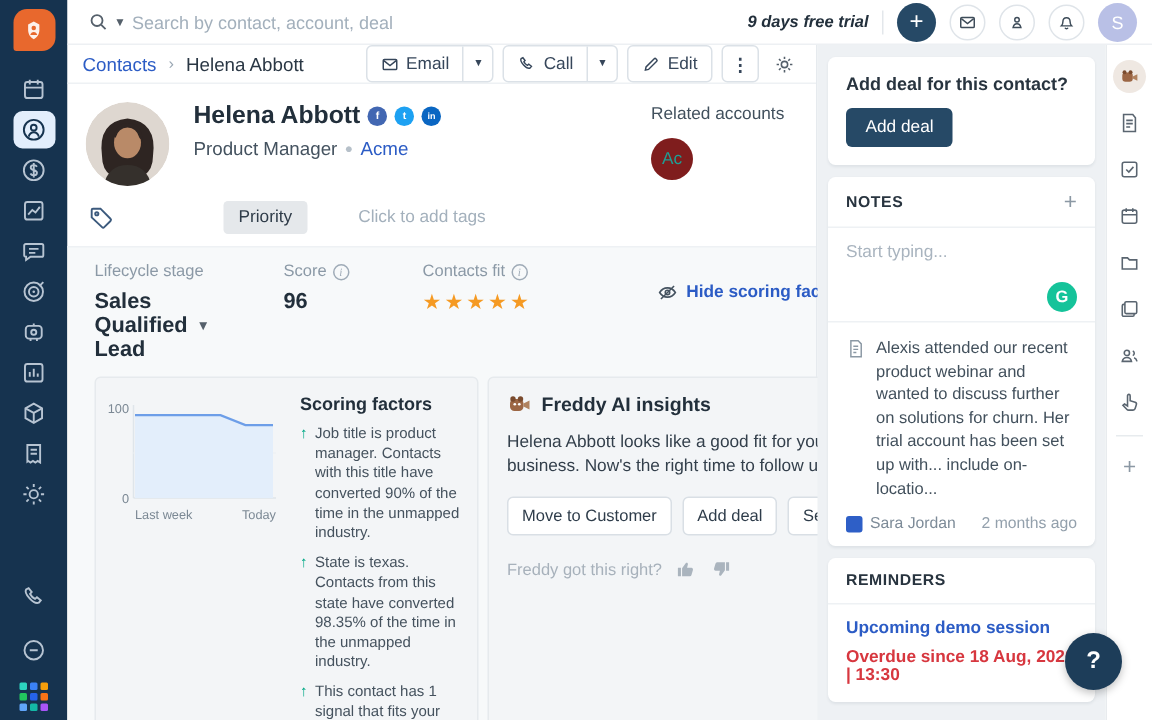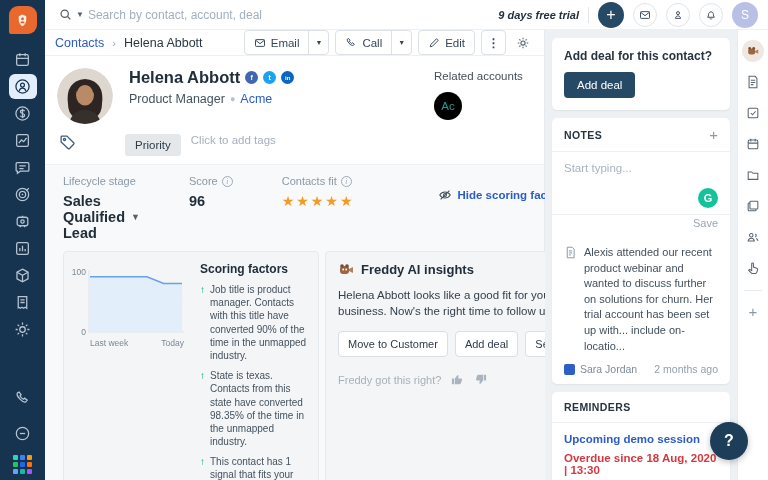--- a/index.html
+++ b/index.html
@@ -61,22 +61,22 @@
   .ch-name-row { display:flex; align-items:center; gap:5px; }
   .ch-name { font-size:16.5px; font-weight:bold; color:#222f3b; }
   .soc { width:13px; height:13px; border-radius:50%; color:#fff; font-size:7px; font-weight:bold; display:flex; align-items:center; justify-content:center; cursor:pointer; }
   .ch-sub { margin-top:5px; font-size:12.5px; color:#44525f; display:flex; align-items:center; gap:5px; }
   .dot-sep { color:#b6c0c9; font-size:9px; }
   .link { color:#2c5cc5; cursor:pointer; text-decoration:none; }
   .ch-loc { margin-top:11px; display:flex; align-items:center; gap:4px; font-size:12px; color:#2c5cc5; cursor:pointer; }
   .ch-loc svg { width:11px; height:11px; stroke:#2c5cc5; fill:none; stroke-width:1.4; }
   .related { width:96px; text-align:left; padding-top:2px; }
   .related-label { font-size:11.5px; color:#41505d; }
-  .related-avatar { margin-top:10px; width:28px; height:28px; border-radius:50%; background:#000000; color:#1f9e94; font-size:11.5px; display:flex; align-items:center; justify-content:center; cursor:pointer;text-align:center; }
-  .tags-row { display:flex; align-items:flex-start; margin-top:10px; }
+  .related-avatar { margin-top:10px; width:28px; height:28px; border-radius:50%; background:#7f1d1d; color:#1f9e94; font-size:11.5px; display:flex; align-items:center; justify-content:center; cursor:pointer;text-align:center; }
+  .tags-row { display:flex; align-items:center; margin-top:10px;gap:24px; }
   .tag-ic { width:20px; display:flex; margin-left:2px; }
   .tag-ic svg { width:17px; height:17px; stroke:#3c5a7d; fill:none; stroke-width:1.2; }
   .chips { display:flex; align-items:center; gap:6px; margin-left:46px; }
   .chip { background:#e5e8eb; border-radius:3px; padding:5px 10px; font-size:11.5px; color:#2f3c49; cursor:pointer; }
   .add-tag { color:#a3b0bc; font-size:11.5px; margin-left:10px; cursor:text; }
 
   
   .score-band { background:#f7f9fa; border-top:1px solid #eef1f4; padding:8px 12px 12px; }
   .lifecycle-row { display:flex; align-items:flex-start; padding:2px 6px 10px;gap:15px; }
   .metric { margin-right:34px; }
@@ -495,23 +495,20 @@
           <div class="card-head">
             <span class="card-title">NOTES</span>
             <span class="plus-ic">+</span>
           </div>
           <div class="note-editor">
             <div class="note-ph">Start typing...</div>
             <div class="gram-row">
                 <span class="gram">G</span>
               </div>
           </div>
-          <div class="save-row" style="padding-right:12px">
-              <span class="save-lbl">Save</span>
-            </div>
           <div class="note-item">
             <div class="note-body">
               <svg viewBox="0 0 16 16">
                   <path d="M4 1.5h6l2.5 2.5v10.5h-8.5z"></path>
                   <path d="M6 6h4M6 8.5h4M6 11h2.5"></path>
                 </svg>
               <div class="note-text">Alexis attended our recent product webinar and wanted to discuss further on solutions for churn. Her trial account has been set up with... include on-locatio...</div>
             </div>
             <div class="note-foot">
               <span class="owner-badge"></span>

